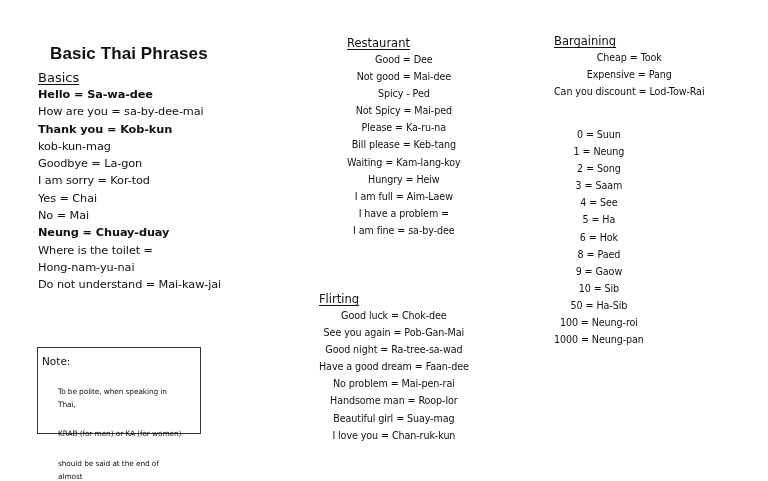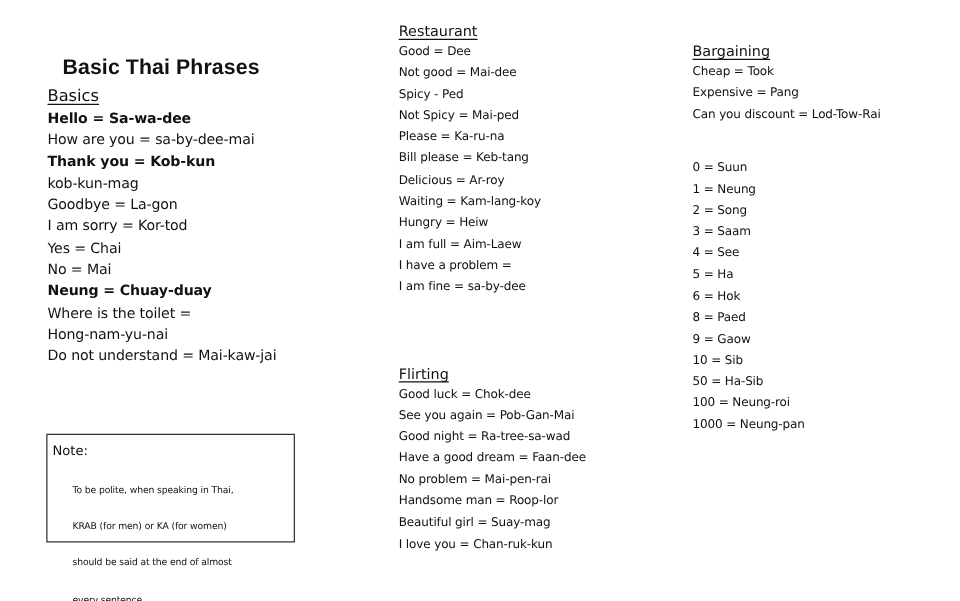--- a/index.html
+++ b/index.html
@@ -76,28 +76,29 @@
       line-height: 17.3px;
       height: 17.3px;
       letter-spacing: -0.1px;
     }
     .col-mid .phrase,
     .col-right .phrase {
       font-size: 9.6px;
       line-height: 17.1px;
       height: 17.1px;
       letter-spacing: -0.1px;
+      text-align: center;
     }
     .phrase.bold { font-weight: bold; }
 
     .note-box {
       position: absolute;
       left: 37px;
       top: 347px;
-      width: 199px;
+      width: 164px;
       height: 87px;
       border: 1px solid #333333;
       box-sizing: border-box;
       padding: 6px 0 0 4px;
     }
     .note-title {
       font-family: "DejaVu Sans", sans-serif;
       font-size: 10.5px;
       line-height: 15px;
       margin: 0 0 1px 0;
@@ -138,30 +139,29 @@
 
 <div class="note-box">
   <p class="note-title">Note:</p>
   <p class="note-text">To be polite, when speaking in Thai,</p>
   <p class="note-text">KRAB (for men) or KA (for women)</p>
   <p class="note-text">should be said at the end of almost</p>
   <p class="note-text">every sentence</p>
 </div>
 
 <div class="col col-mid">
-  <div class="section" style="top:18px;">
+  <div class="section" style="top:36px;margin-left:28px;">
     <h2 class="section-heading">Restaurant</h2>
     <ul class="phrase-list">
       <li class="phrase">Good = Dee</li>
       <li class="phrase">Not good = Mai-dee</li>
       <li class="phrase">Spicy - Ped</li>
       <li class="phrase">Not Spicy = Mai-ped</li>
       <li class="phrase">Please = Ka-ru-na</li>
       <li class="phrase">Bill please = Keb-tang</li>
-      <li class="phrase">Delicious = Ar-roy</li>
       <li class="phrase">Waiting = Kam-lang-koy</li>
       <li class="phrase">Hungry = Heiw</li>
       <li class="phrase">I am full = Aim-Laew</li>
       <li class="phrase">I have a problem =</li>
       <li class="phrase">I am fine = sa-by-dee</li>
     </ul>
   </div>
 
   <div class="section" style="top:292px;">
     <h2 class="section-heading">Flirting</h2>

